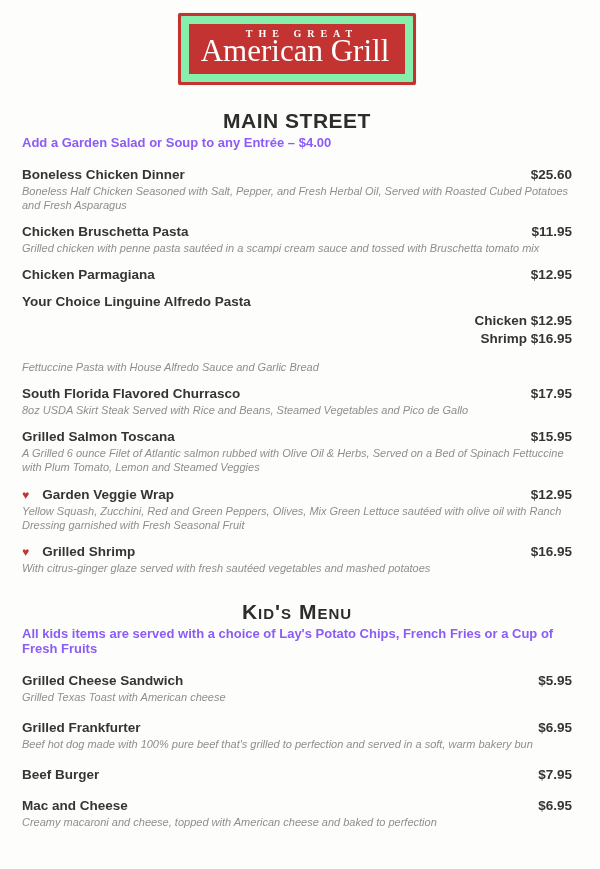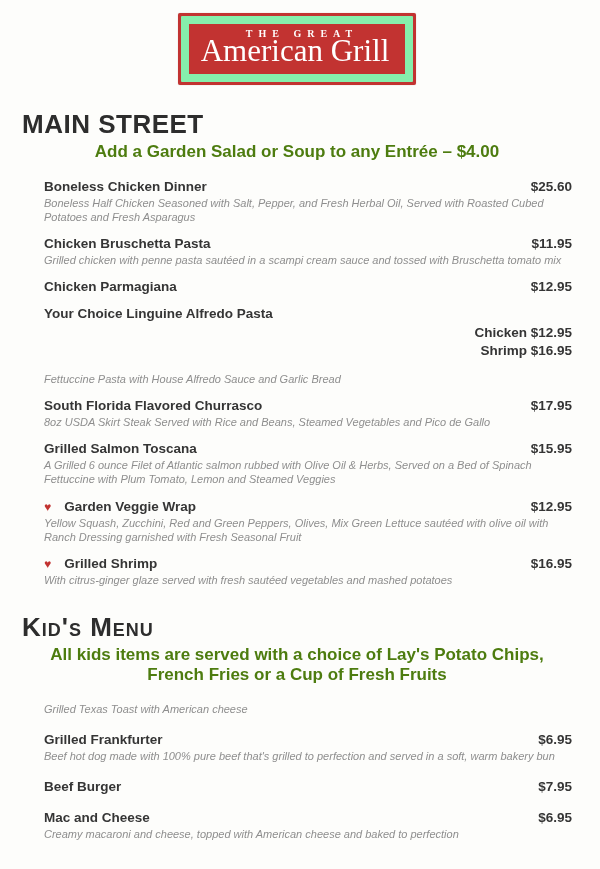--- a/index.html
+++ b/index.html
@@ -37,38 +37,37 @@
   .logo-name {
     color: #ffffff;
     font-family: "Liberation Serif", serif;
     font-size: 31px;
     line-height: 1.05;
     white-space: nowrap;
   }
 
   
   .section-title {
-    text-align: left;
-    font-size: 26px;
+    text-align: center;
+    font-size: 21px;
     font-weight: bold;
     color: #2d2d2d;
     letter-spacing: 0.5px;
     margin: 24px 0 2px 0;
   }
   .section-title.smallcaps { font-variant: small-caps; letter-spacing: 1px; }
   .section-sub {
-    text-align: center;
-    font-size: 17px;
+    font-size: 13px;
     font-weight: bold;
-    color: #4d7c0f;
+    color: #8b5cf6;
     margin: 0 0 17px 0;
   }
 
   
-  .item { margin-bottom: 12px; margin-left: 22px; }
+  .item { margin-bottom: 12px; }
   .row { display: flex; justify-content: space-between; align-items: baseline; }
   .name-wrap { display: flex; align-items: baseline; }
   .item-name { font-size: 13.5px; font-weight: bold; color: #353535; }
   .item-price { font-size: 13.5px; font-weight: bold; color: #353535; white-space: nowrap; }
   .item-desc {
     margin: 2px 0 0 0;
     font-size: 11px;
     color: #8e8e8e;
     line-height: 1.3;
     font-style: italic;
@@ -177,20 +176,24 @@
     </div>
 
   </div>
 
   <h2 class="section-title smallcaps">Kid's Menu</h2>
   <p class="section-sub">All kids items are served with a choice of Lay's Potato Chips, French Fries or a Cup of Fresh Fruits</p>
 
   <div class="items kids-items">
 
     <div class="item">
+      <div class="row">
+        <span class="item-name">Grilled Cheese Sandwich</span>
+        <span class="item-price">$5.95</span>
+      </div>
       <p class="item-desc">Grilled Texas Toast with American cheese</p>
     </div>
 
     <div class="item">
       <div class="row">
         <span class="item-name">Grilled Frankfurter</span>
         <span class="item-price">$6.95</span>
       </div>
       <p class="item-desc">Beef hot dog made with 100% pure beef that's grilled to perfection and served in a soft, warm bakery bun</p>
     </div>

